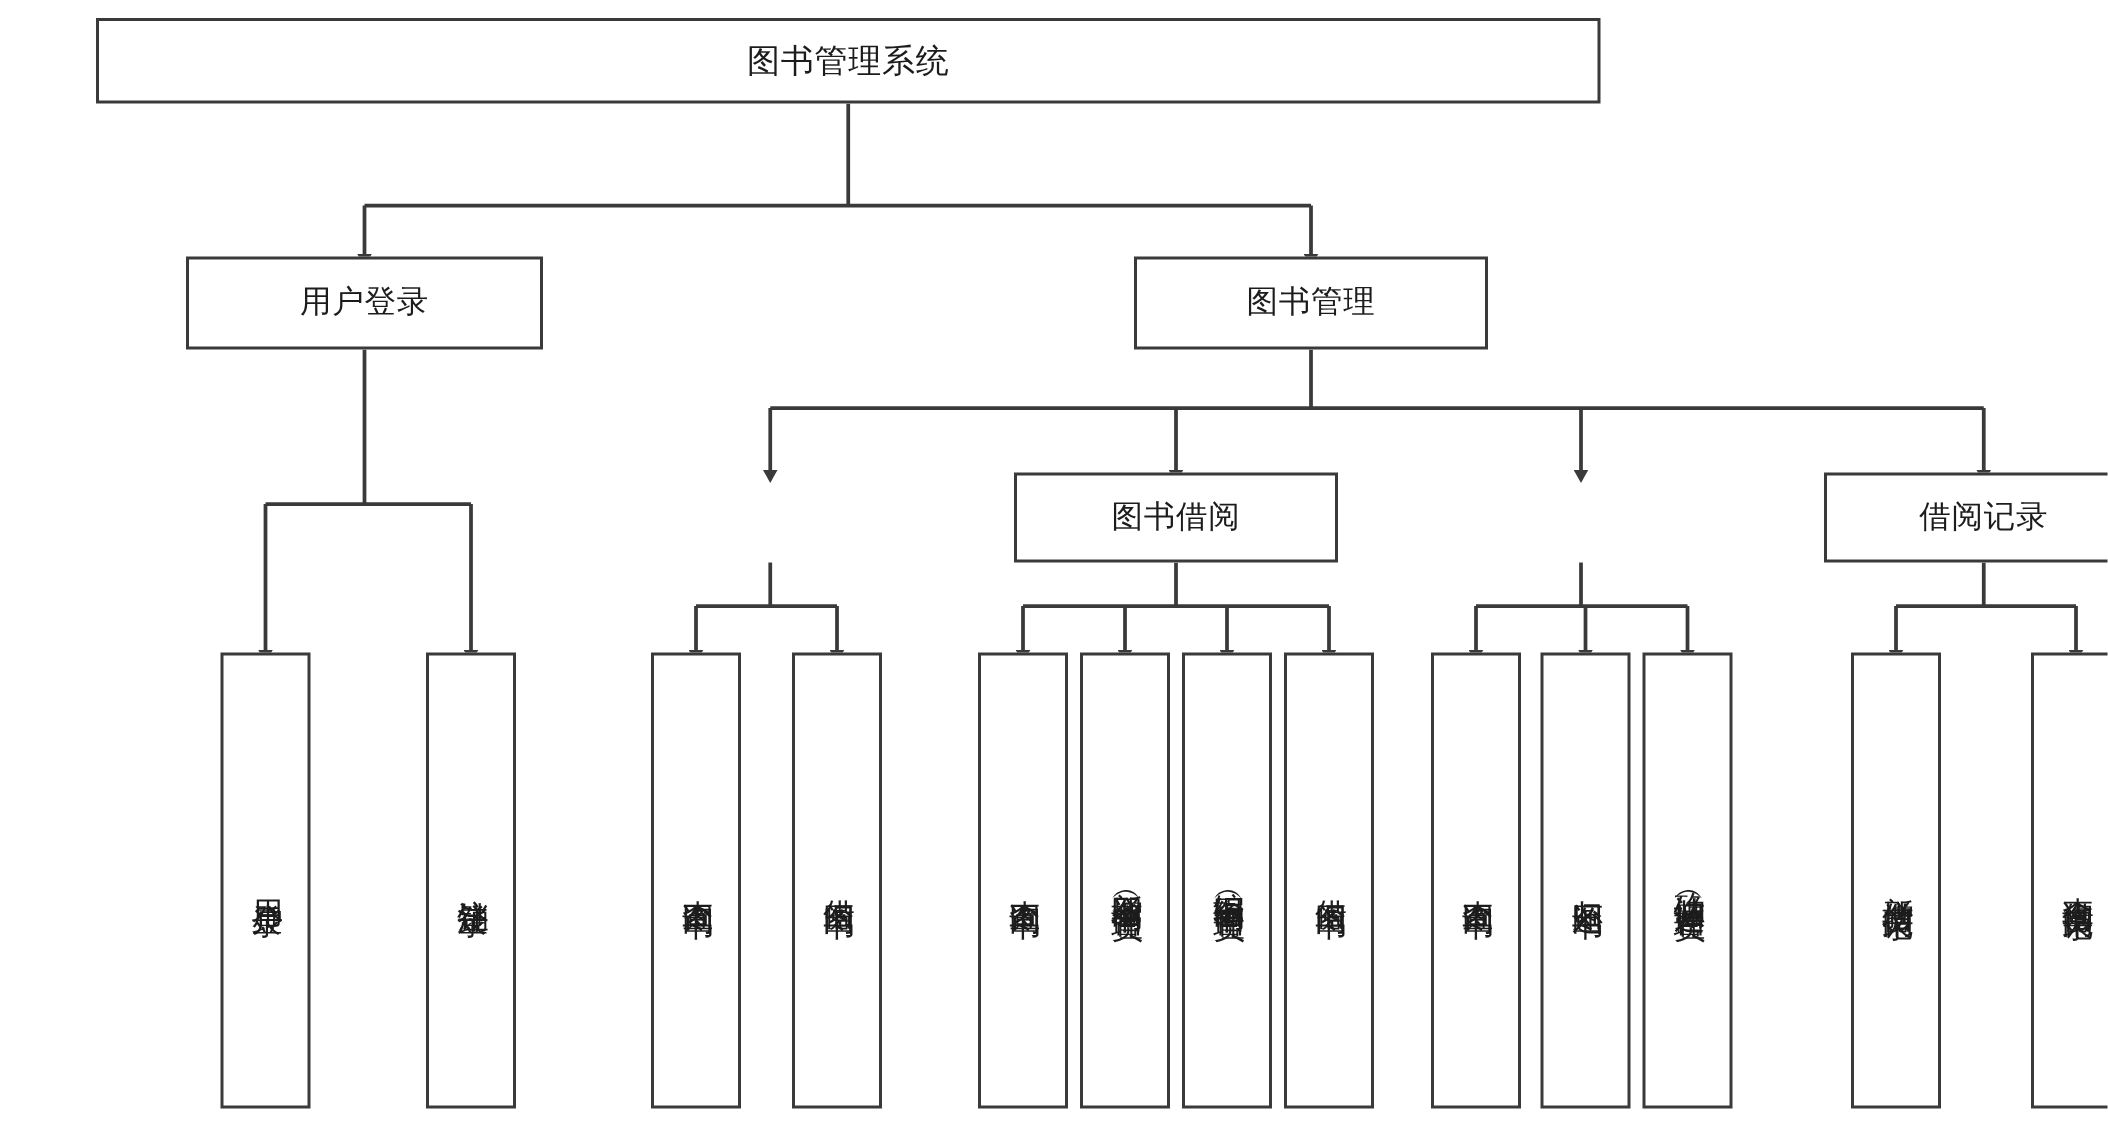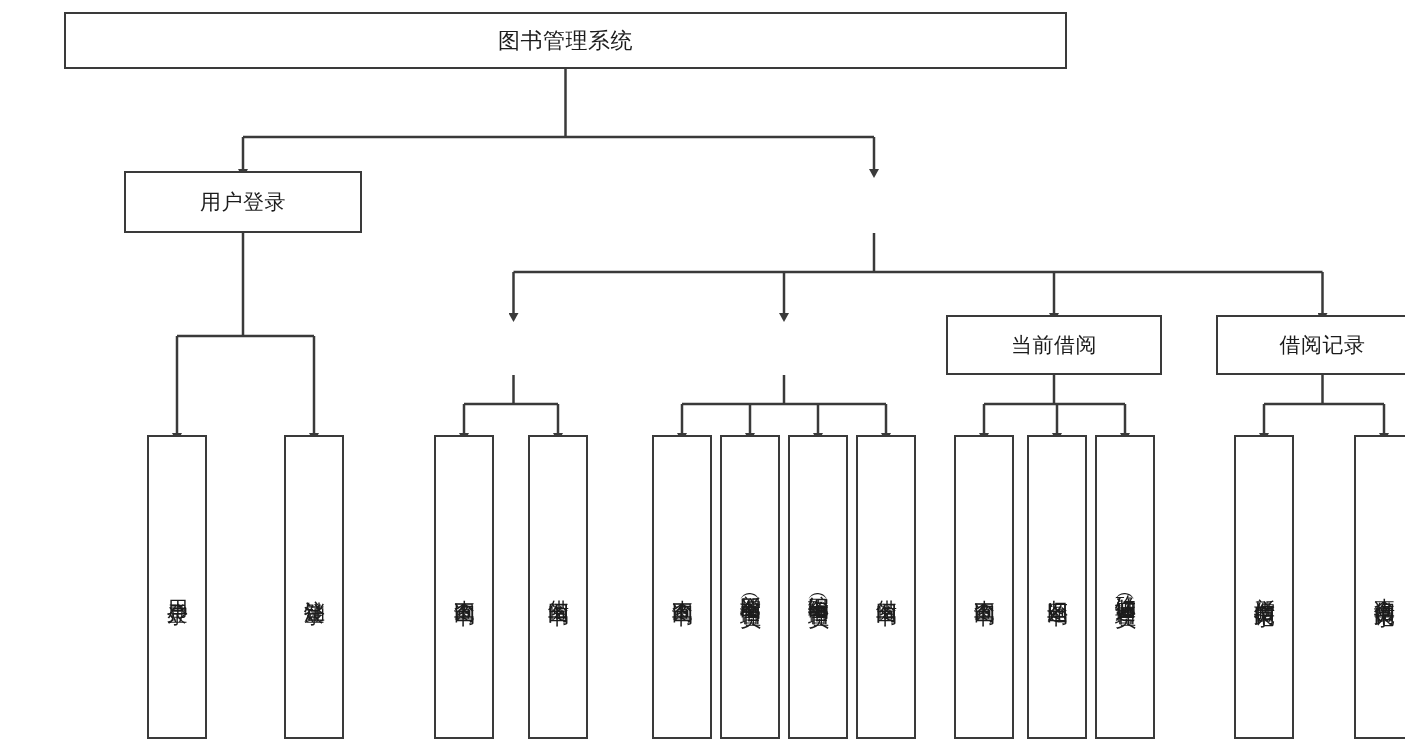--- a/index.html
+++ b/index.html
@@ -112,26 +112,29 @@
   </svg>
 
   <div class="node root horizontal" style="left:20px;top:12px;width:1003px;height:57px;">
     <span class="node-label">图书管理系统</span>
   </div>
 
   <div class="node horizontal" style="left:80px;top:171px;width:238px;height:62px;">
     <span class="node-label">用户登录</span>
   </div>
 
+  <div class="node horizontal" style="left:712px;top:171px;width:236px;height:62px;">
+    <span class="node-label">图书管理</span>
+  </div>
 
 
+  <div class="node horizontal" style="left:632px;top:315px;width:216px;height:60px;">
+    <span class="node-label">图书借阅</span>
+  </div>
 
-  <div class="node horizontal" style="left:902px;top:315px;width:216px;height:60px;">
-    <span class="node-label">当前借阅</span>
-  </div>
 
   <div class="node horizontal" style="left:1172px;top:315px;width:213px;height:60px;">
     <span class="node-label">借阅记录</span>
   </div>
 
   <div class="node vertical" style="left:103px;top:435px;width:60px;height:304px;">
     <span class="node-label">用户登录</span>
   </div>
 
   <div class="node vertical" style="left:240px;top:435px;width:60px;height:304px;">

